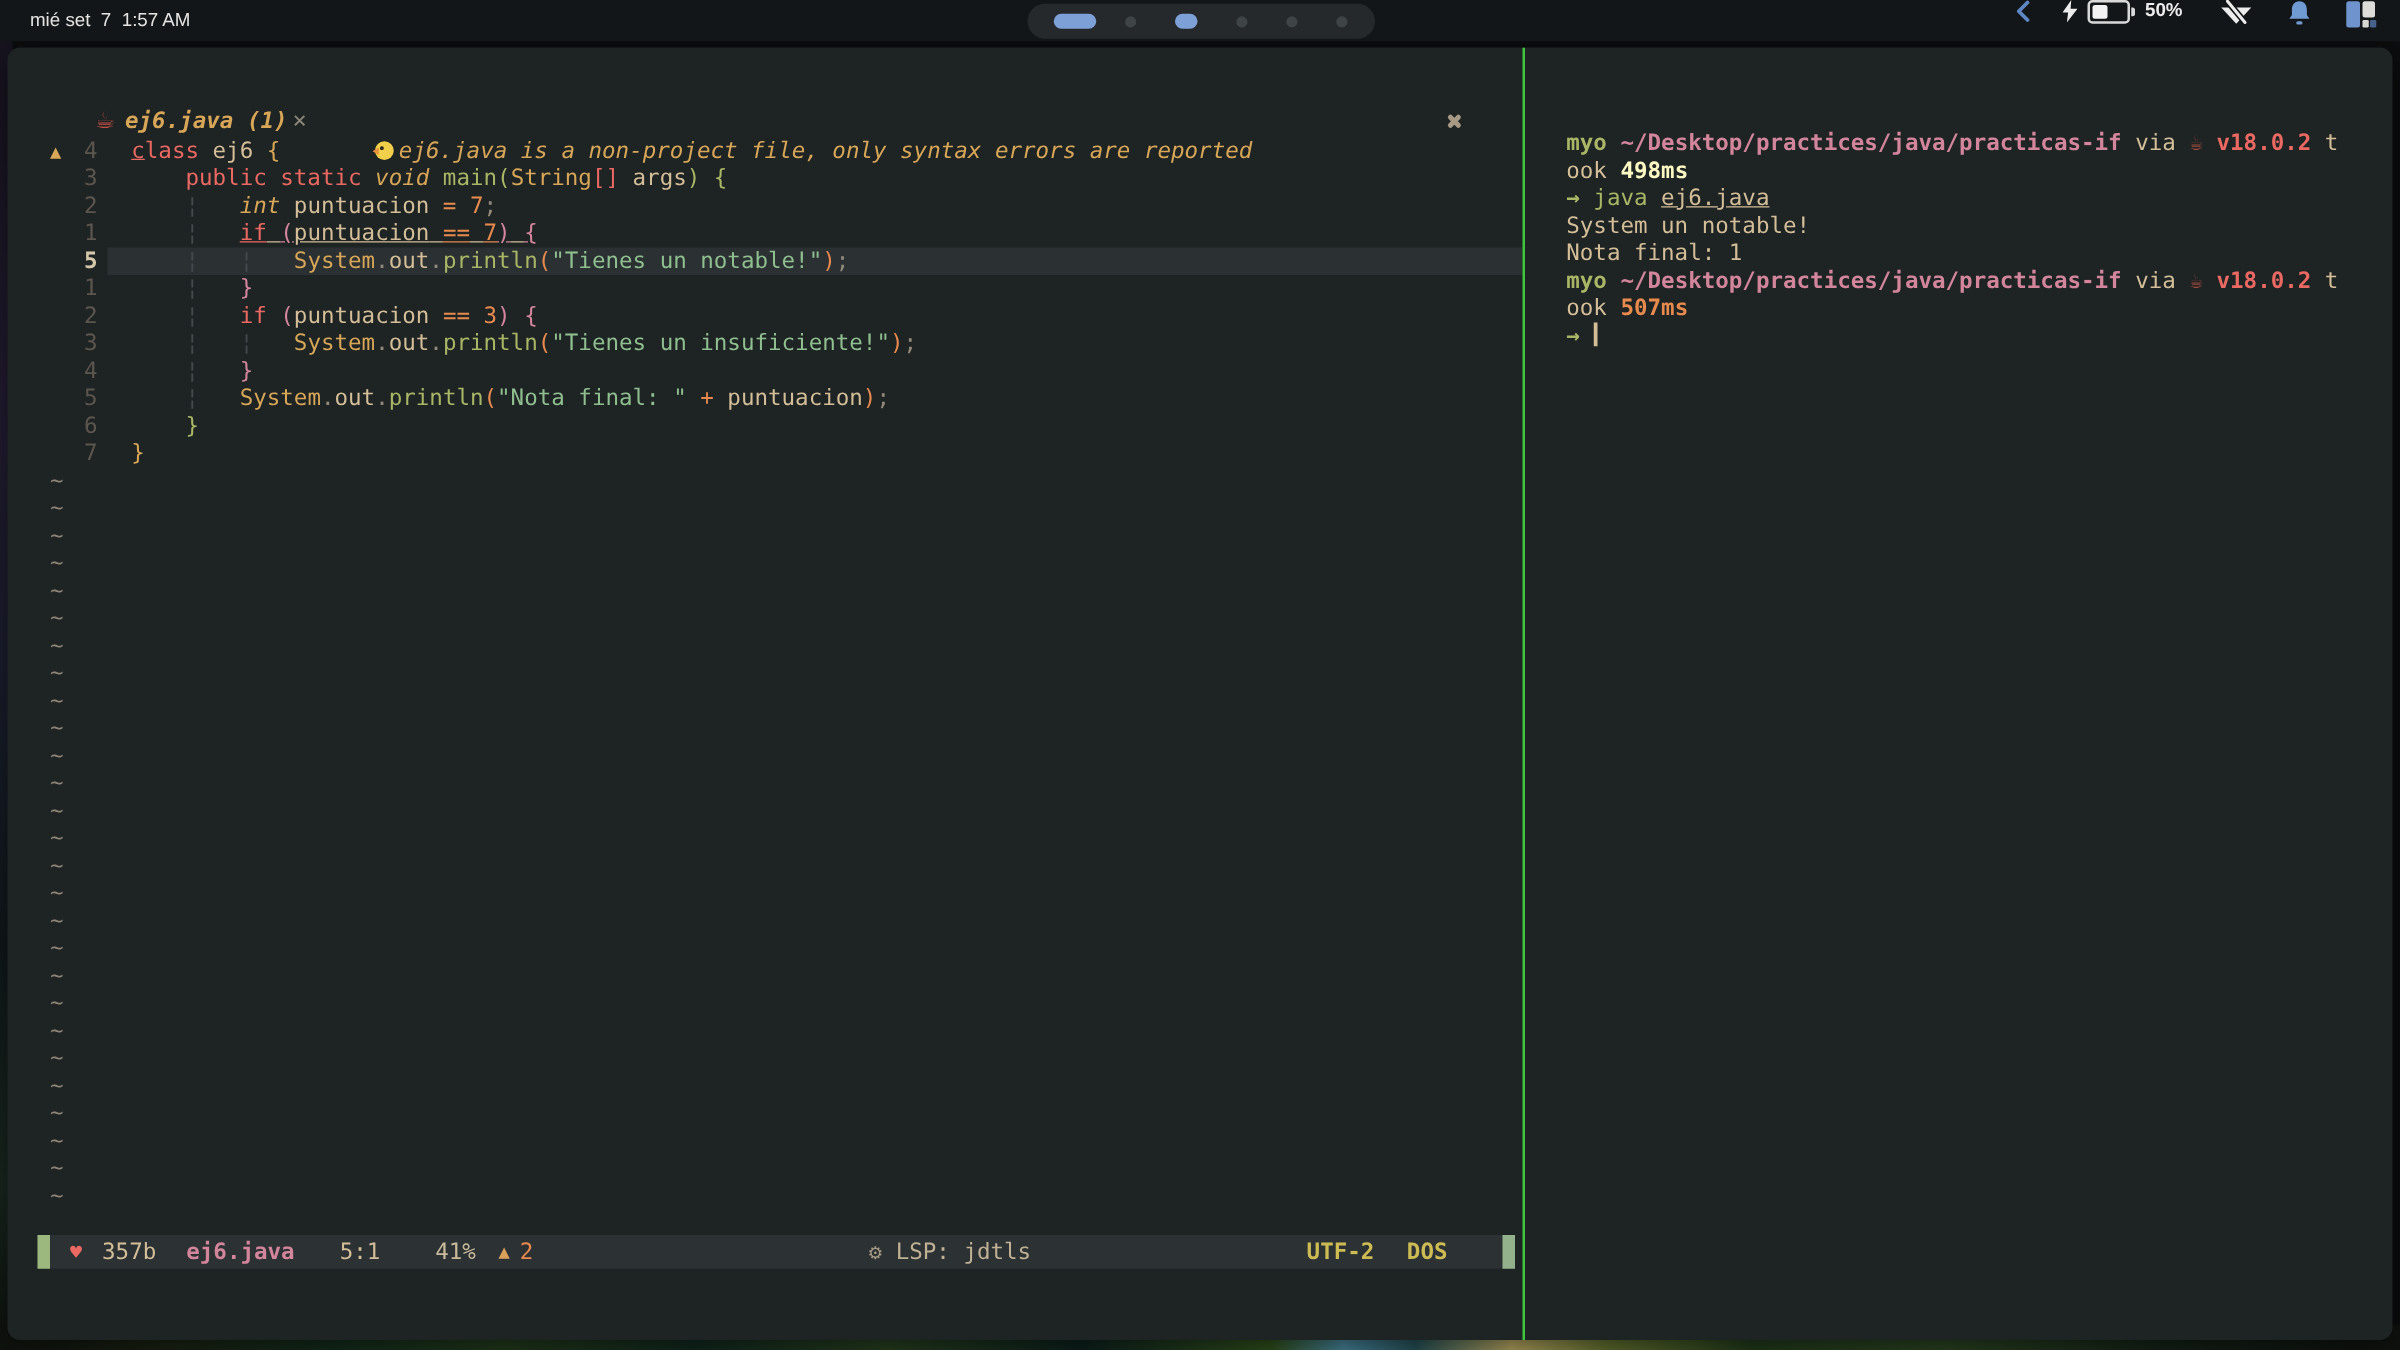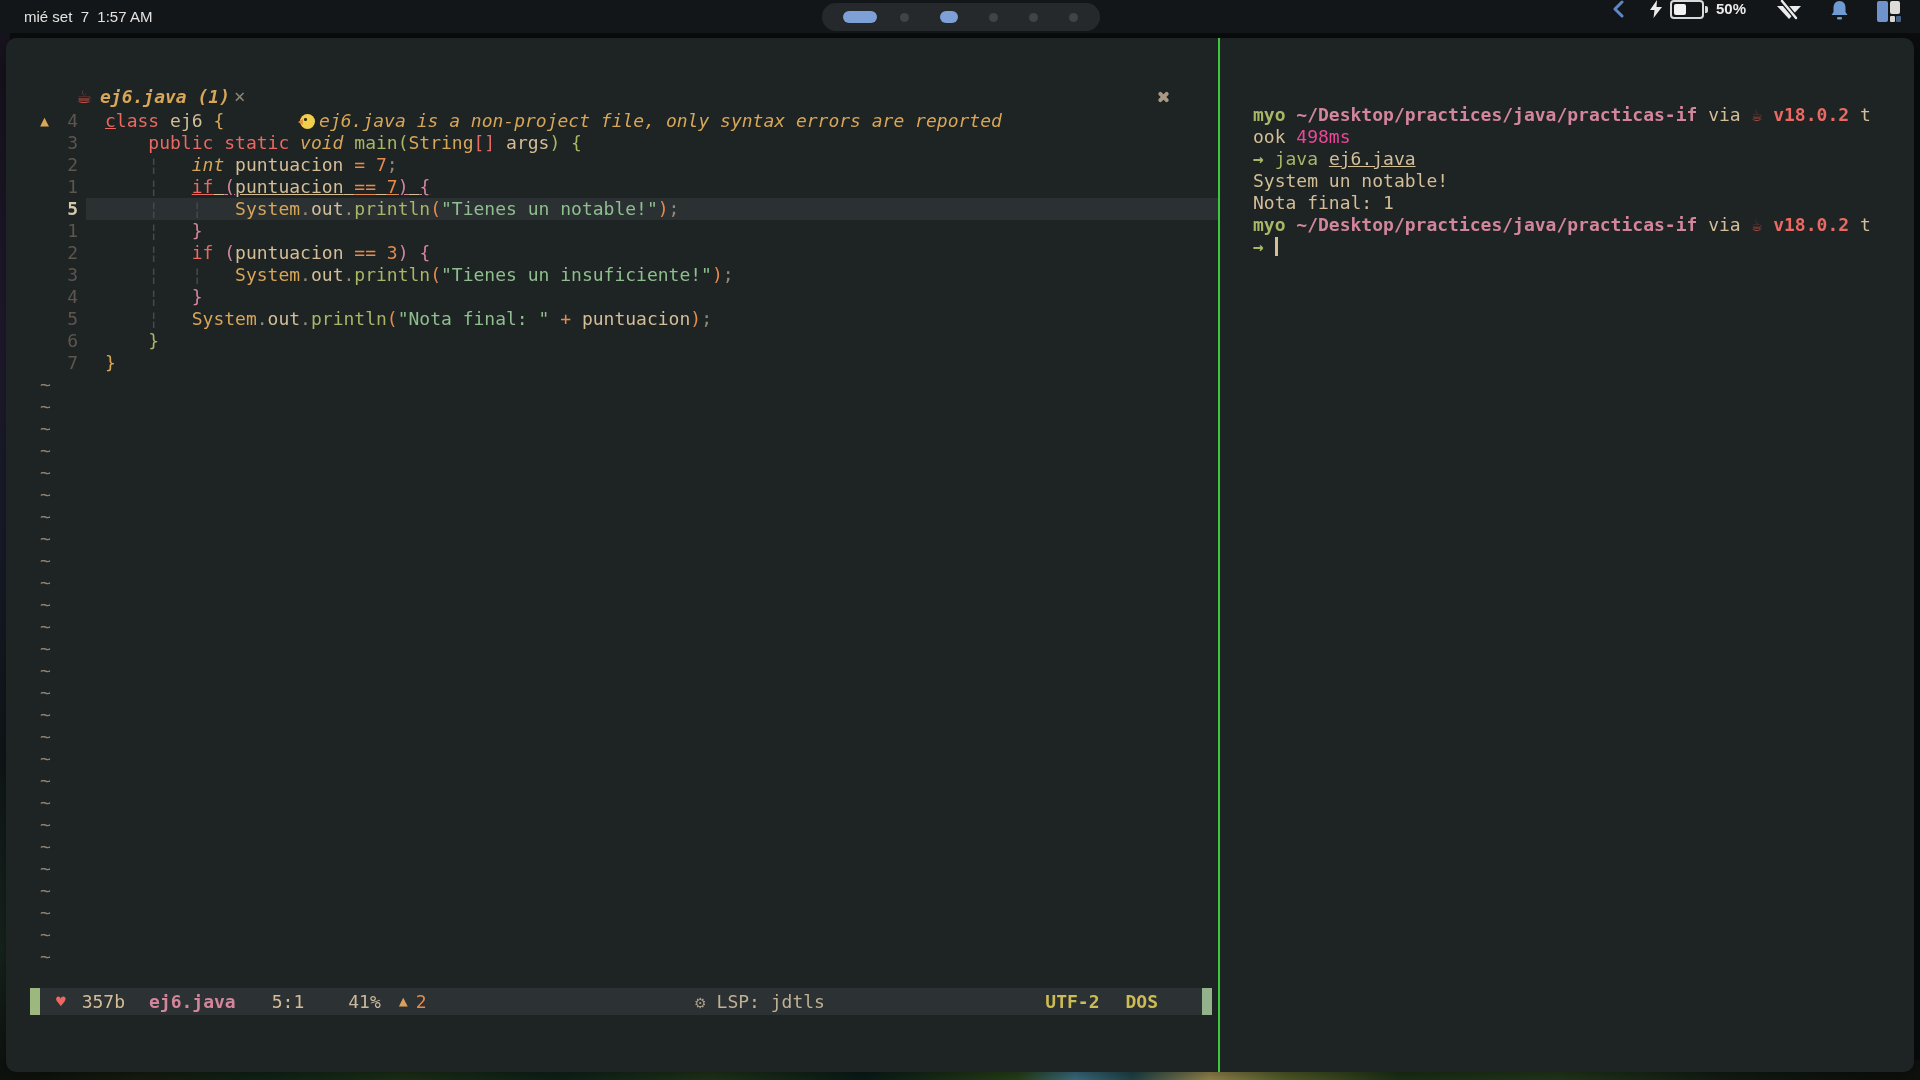--- a/index.html
+++ b/index.html
@@ -198,21 +198,22 @@
         <span class="sl-enc">UTF-2</span>
         <span class="sl-fmt">DOS</span>
         <span class="sl-rblock"></span>
       </div>
     </div>
   </div>
   <div class="divider"></div>
   <div class="pane-right">
     <div class="term" id="term-lines">
         <div class="trow"><span style="color: rgb(169, 182, 101); font-weight: 700;">myo</span><span style="color: rgb(211, 134, 155); font-weight: 700;"> ~/Desktop/practices/java/practicas-if</span><span style="color: rgb(212, 190, 152);"> via </span><span style="color: rgb(156, 74, 62);">☕</span><span style="color: rgb(234, 105, 98); font-weight: 700;"> v18.0.2</span><span style="color: rgb(212, 190, 152);"> t</span></div>
-        <div class="trow"><span style="color: rgb(212, 190, 152);">ook </span><span style="color: #ec4899; font-weight: 400;">498ms</span></div>
+        <div class="trow"><span style="color: rgb(212, 190, 152);">ook </span><span style="color: #fef9c3; font-weight: 700;">498ms</span></div>
         <div class="trow"><span style="color: rgb(169, 182, 101); font-weight: 700;">→ </span><span style="color: rgb(169, 182, 101);">java </span><span style="color: rgb(212, 190, 152); text-decoration: underline;">ej6.java</span></div>
         <div class="trow"><span style="color: rgb(212, 190, 152);">System un notable!</span></div>
         <div class="trow"><span style="color: rgb(212, 190, 152);">Nota final: 1</span></div>
         <div class="trow"><span style="color: rgb(169, 182, 101); font-weight: 700;">myo</span><span style="color: rgb(211, 134, 155); font-weight: 700;"> ~/Desktop/practices/java/practicas-if</span><span style="color: rgb(212, 190, 152);"> via </span><span style="color: rgb(156, 74, 62);">☕</span><span style="color: rgb(234, 105, 98); font-weight: 700;"> v18.0.2</span><span style="color: rgb(212, 190, 152);"> t</span></div>
+        <div class="trow"><span style="color: rgb(212, 190, 152);">ook </span><span style="color: rgb(231, 138, 78); font-weight: 700;">507ms</span></div>
         <div class="trow"><span style="color: rgb(169, 182, 101); font-weight: 700;">→ </span><span class="term-cursor"></span></div>
       </div>
   </div>
 </div>
 
 </body></html>

